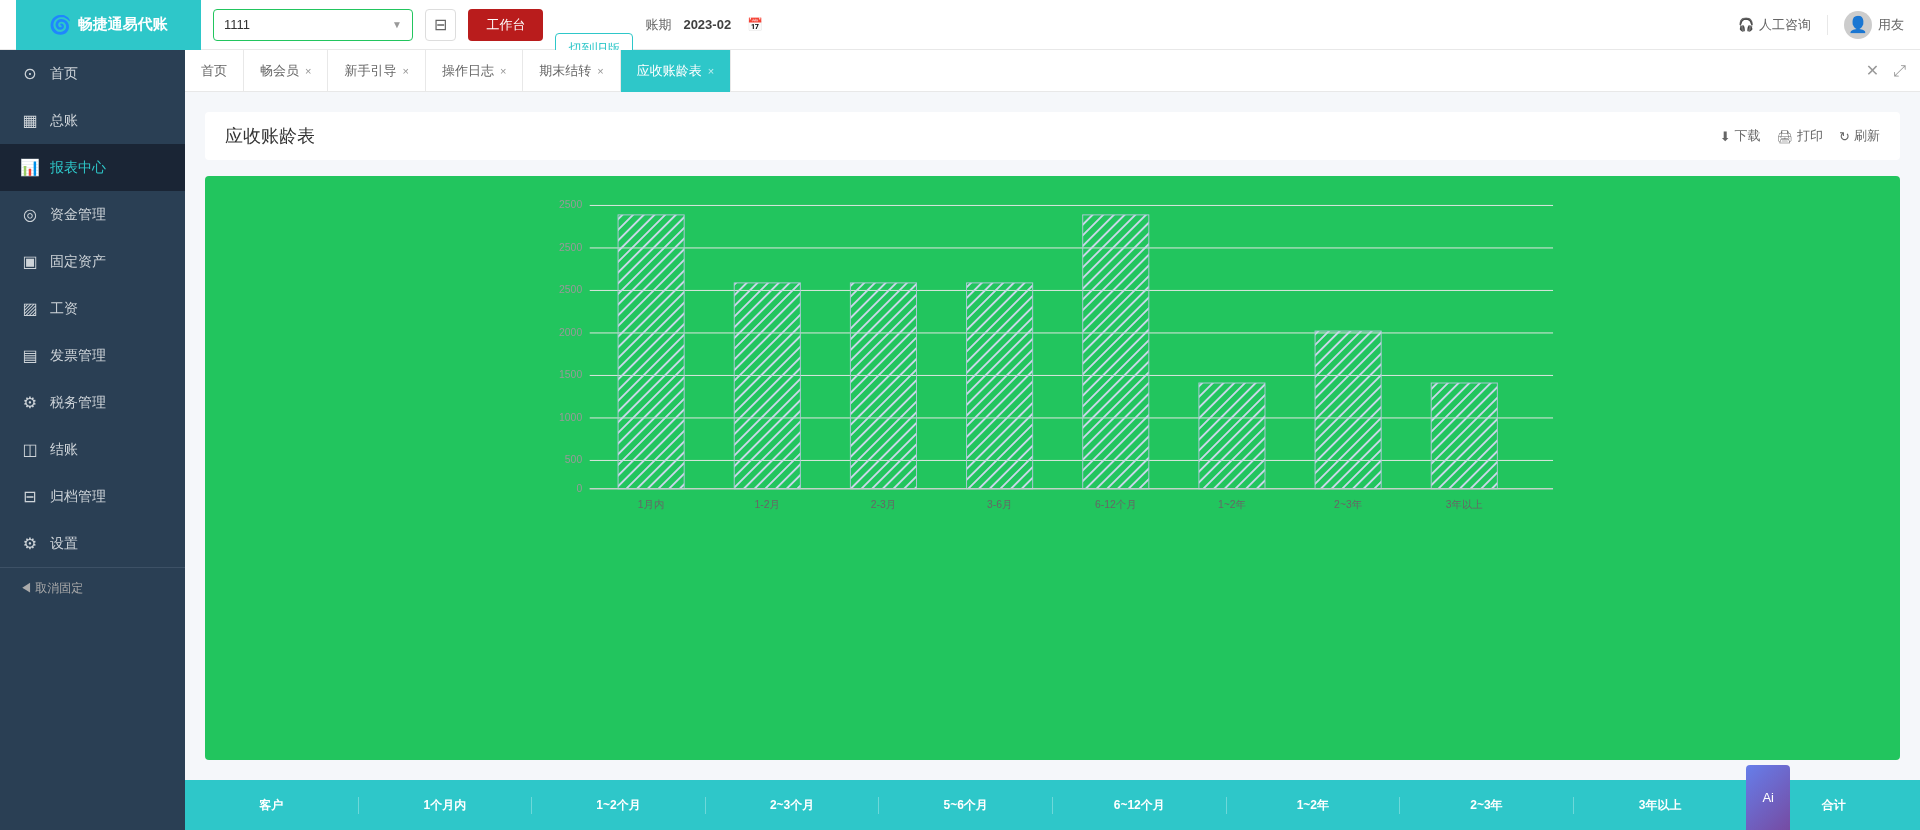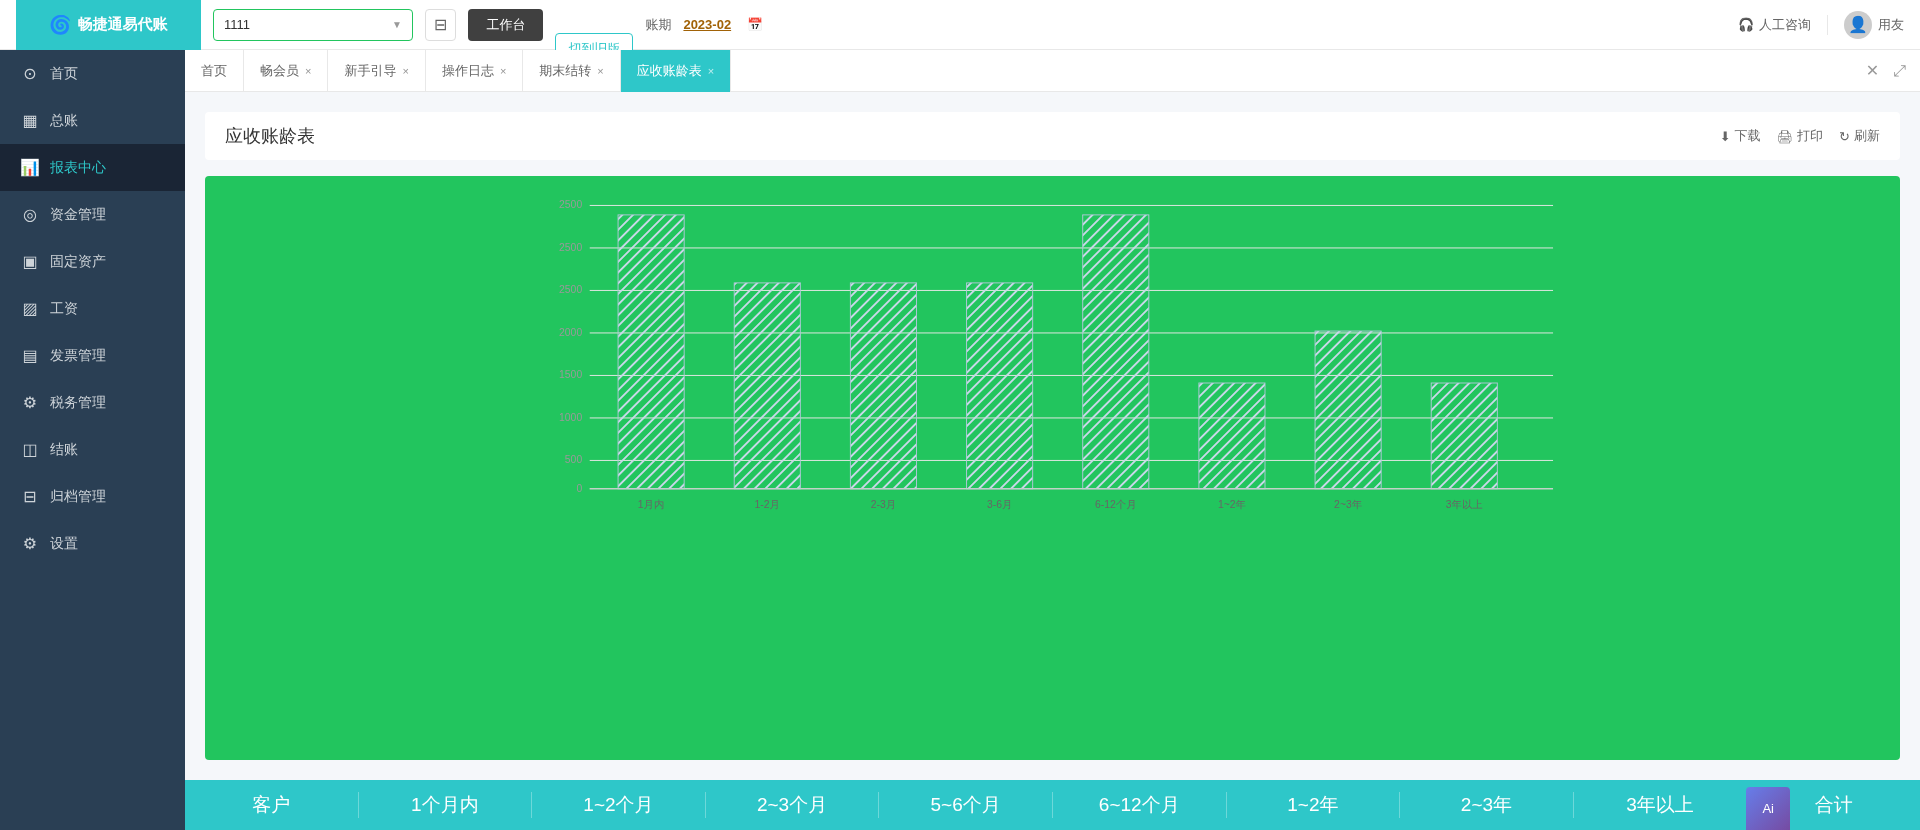--- a/index.html
+++ b/index.html
@@ -20,29 +20,29 @@
       border-radius: 4px; padding: 4px 10px; min-width: 200px; cursor: pointer;
       background: #fff; height: 32px;
     }
     .company-name { flex: 1; font-size: 13px; color: #333; }
     .dropdown-arrow { color: #999; font-size: 10px; }
     .copy-btn {
       border: 1px solid #ddd; border-radius: 4px; padding: 4px 8px; cursor: pointer;
       background: #fff; color: #666; font-size: 16px; height: 32px; display: flex; align-items: center;
     }
     .workbench-btn {
-      background: #404040; color: #fff; border: none; border-radius: 4px;
+      background: #b91c1c; color: #fff; border: none; border-radius: 4px;
       padding: 6px 18px; cursor: pointer; font-size: 13px; height: 32px;
     }
     .switch-btn {
       border: 1px solid #2ec7c9; color: #2ec7c9; background: #fff; border-radius: 4px;
       padding: 6px 12px; cursor: pointer; font-size: 13px; height: 32px; margin-top: 48px;
     }
     .period-label { color: #666; font-size: 13px; margin-left: 0; }
-    .period-value { color: #a16207; font-size: 13px; font-weight: bold; text-decoration: underline; }
+    .period-value { color: #404040; font-size: 13px; font-weight: bold; }
     .period-icon { color: #2ec7c9; margin-left: 4px; }
     .header-right { margin-left: auto; display: flex; align-items: center; gap: 16px; color: #666; font-size: 13px; }
     .consult-btn { display: flex; align-items: center; gap: 4px; cursor: pointer; color: #666; }
     .user-btn { display: flex; align-items: center; gap: 6px; cursor: pointer; color: #666; }
     .avatar { width: 28px; height: 28px; border-radius: 50%; background: #ccc; display: flex; align-items: center; justify-content: center; }
 
     
     .main-layout { display: flex; flex: 1; overflow: hidden; }
 
     
@@ -90,29 +90,29 @@
 
     
     .chart-container { background: #22c55e; padding: 20px; border-radius: 4px; flex: 1; min-height: 380px; }
 
     
     .bottom-table {
       height: 50px; background: #2ec7c9; display: flex; align-items: center;
       flex-shrink: 0;
     }
     .table-header-cell {
-      flex: 1; text-align: center; color: #fff; font-size: 19px; font-weight: normal;
+      flex: 1; text-align: center; color: #fff; font-size: 12px; font-weight: bold;
       padding: 0 8px; border-right: 1px solid rgba(255,255,255,0.3);
     }
     .table-header-cell:last-child { border-right: none; }
 
     
     .ai-badge {
       position: fixed; bottom: 0; right: 132px; background: linear-gradient(135deg, #667eea 0%, #764ba2 100%);
-      color: #fff; padding: 14px 16px; border-radius: 4px 4px 0 0; font-size: 13px;
+      color: #fff; padding: 25px 16px; border-radius: 4px 4px 0 0; font-size: 13px;
       cursor: pointer; display: flex; align-items: center; gap: 4px;
     }
   </style>
 </head>
 <body>
 
 <div class="top-header">
   <div class="logo-area">
     <span class="logo-icon">🌀</span>
     <span>畅捷通易代账</span>
@@ -186,20 +186,23 @@
       <span class="icon">◫</span>
       <span>结账</span>
     </div>
     <div class="sidebar-item">
       <span class="icon">⊟</span>
       <span>归档管理</span>
     </div>
     <div class="sidebar-item">
       <span class="icon">⚙</span>
       <span>设置</span>
+    </div>
+    <div class="cancel-fixed">
+      <span>◀ 取消固定</span>
     </div>
   </div>
 
   <div class="content-area">
 
     <div class="tab-bar">
       <div class="tab-item">
         <span>首页</span>
       </div>
       <div class="tab-item">

